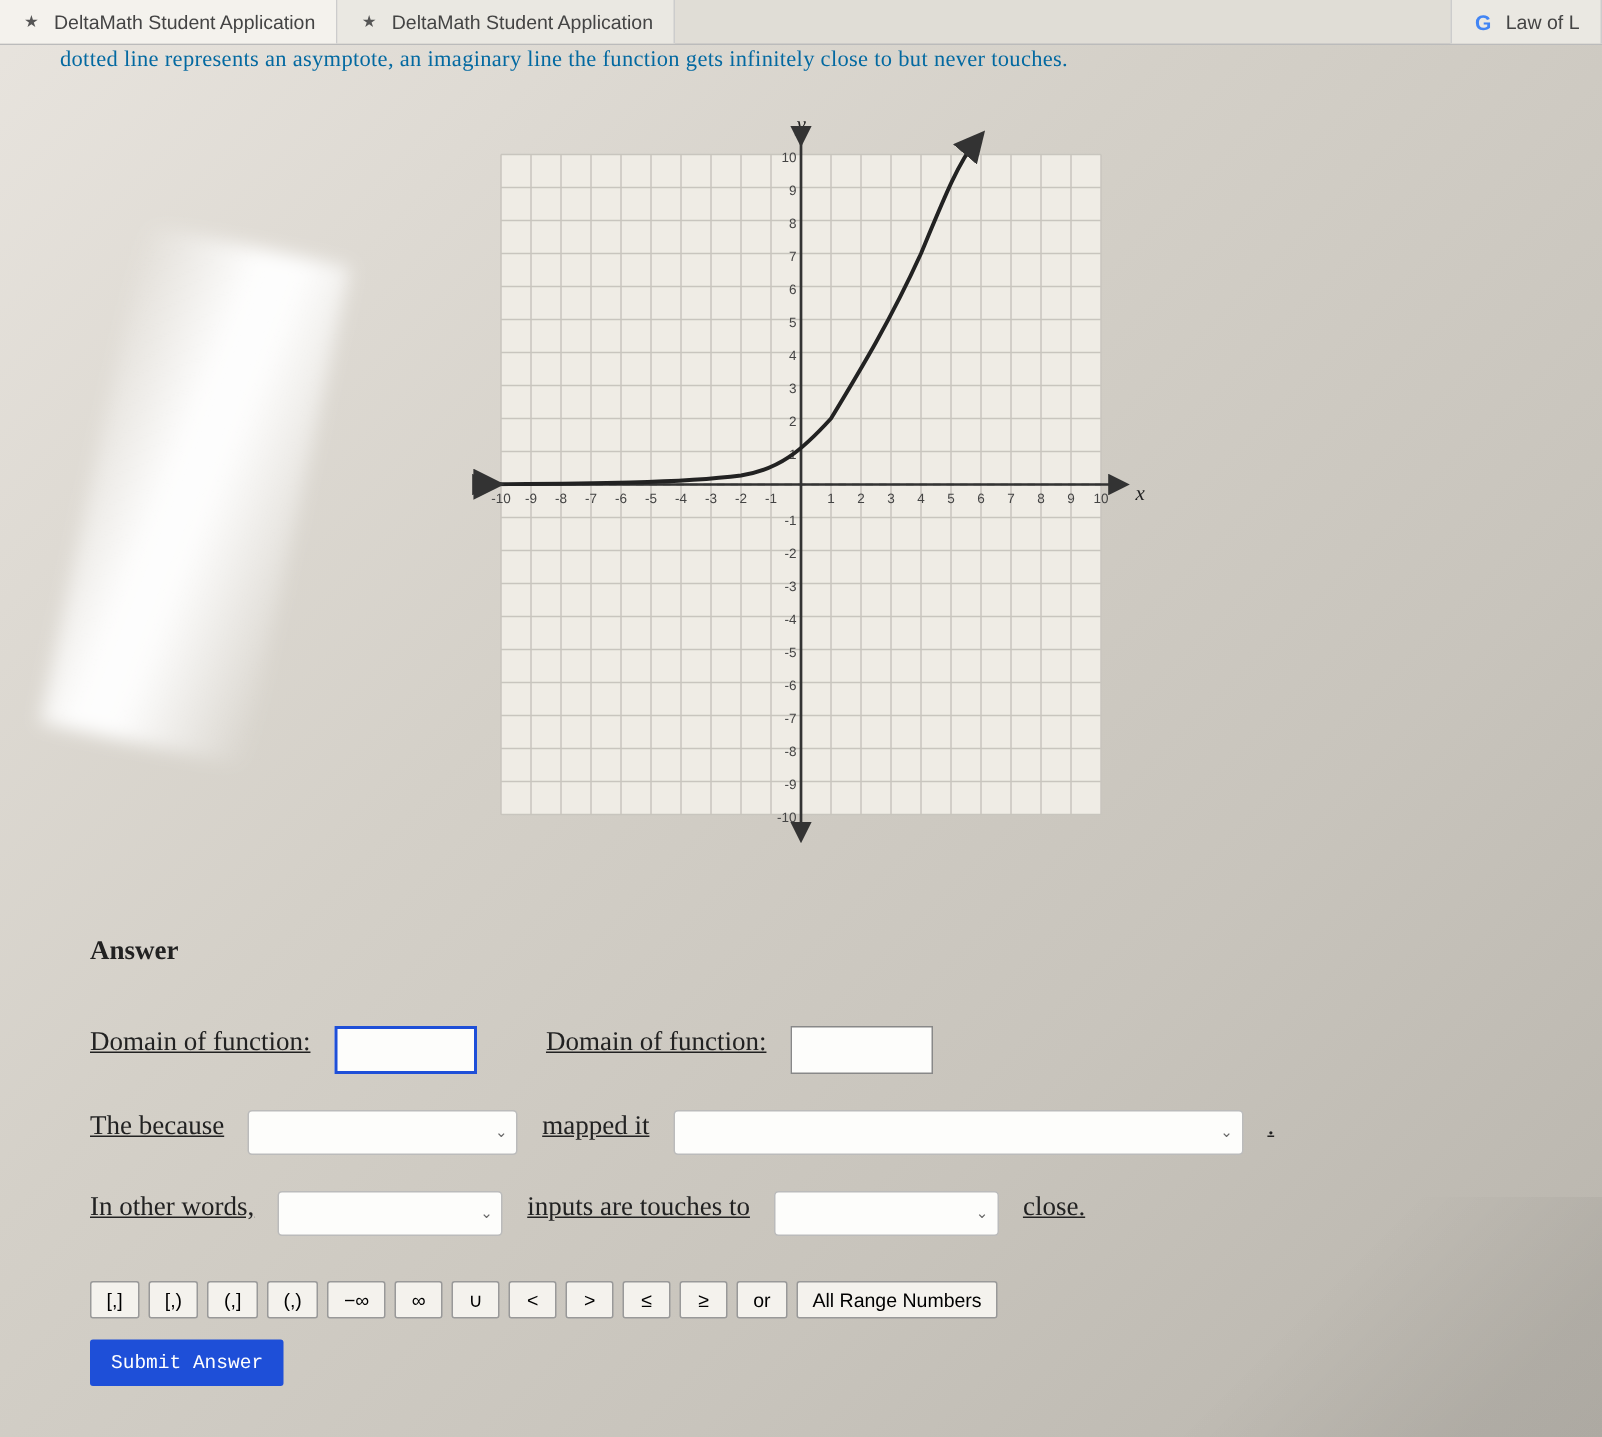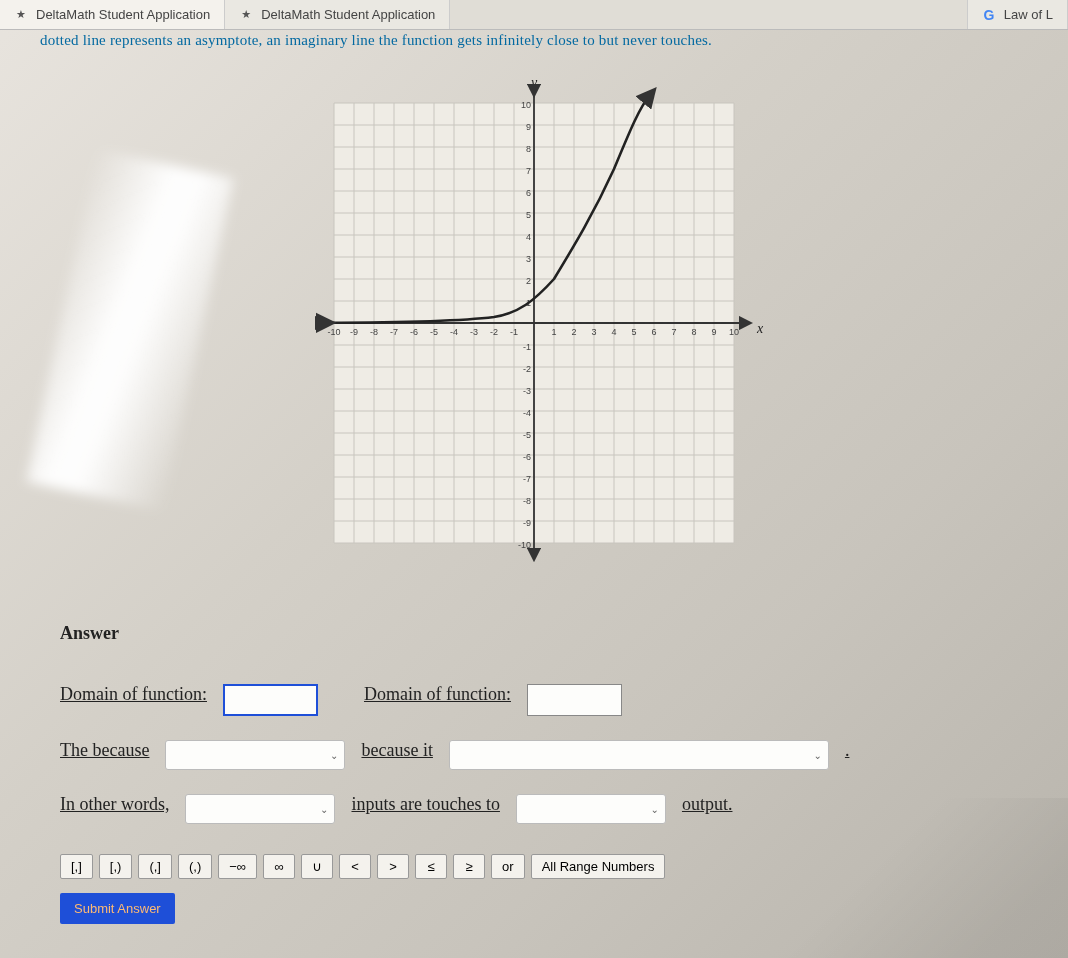--- a/index.html
+++ b/index.html
@@ -120,25 +120,25 @@
     padding: 4px 10px;
     font-size: 13px;
     font-family: Arial, sans-serif;
     border-radius: 2px;
     cursor: pointer;
     min-width: 32px;
     text-align: center;
   }
   .submit-btn {
     background: #1e4fd8;
-    color: #fdba74;
+    color: #ffffff;
     border: none;
     padding: 8px 14px;
     font-size: 13px;
-    font-family: Liberation Sans, sans-serif;
+    font-family: Liberation Mono, monospace;
     cursor: pointer;
     border-radius: 2px;
   }
   .glare {
     position: absolute;
     top: 160px; left: 60px;
     width: 140px; height: 340px;
     background: linear-gradient(100deg, rgba(255,255,255,0) 0%, rgba(255,255,255,0.95) 40%, rgba(255,255,255,0.95) 55%, rgba(255,255,255,0) 100%);
     transform: rotate(12deg);
     filter: blur(6px);
@@ -300,37 +300,37 @@
     <span style="width:14px"></span>
     <span>Domain of function:</span>
     <input class="text-input" style="">
   </div>
 
   <div class="row">
     <span>The because</span>
     <span class="select sel-w1">
       <span class="chev">⌄</span>
     </span>
-    <span>because it</span>
+    <span>mapped it</span>
     <span class="select sel-w2">
       <span class="chev">⌄</span>
     </span>
     <span>.</span>
   </div>
 
   <div class="row">
     <span>In other words,</span>
     <span class="select sel-w3">
       <span class="chev">⌄</span>
     </span>
     <span>inputs are touches to</span>
     <span class="select sel-w4">
       <span class="chev">⌄</span>
     </span>
-    <span>output.</span>
+    <span>close.</span>
   </div>
 
   <div class="symbol-row">
     <button class="sym-btn">[,]</button>
     <button class="sym-btn">[,)</button>
     <button class="sym-btn">(,]</button>
     <button class="sym-btn">(,)</button>
     <button class="sym-btn">−∞</button>
     <button class="sym-btn">∞</button>
     <button class="sym-btn">∪</button>

